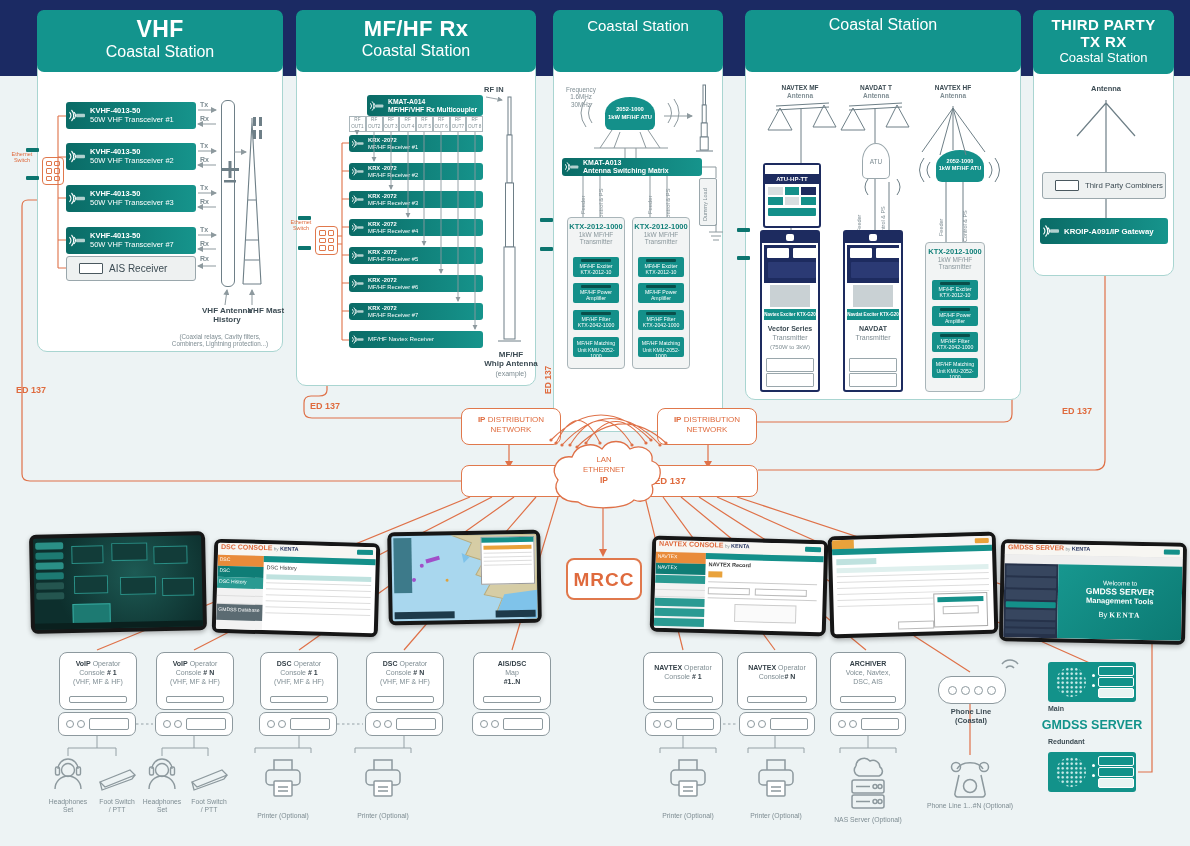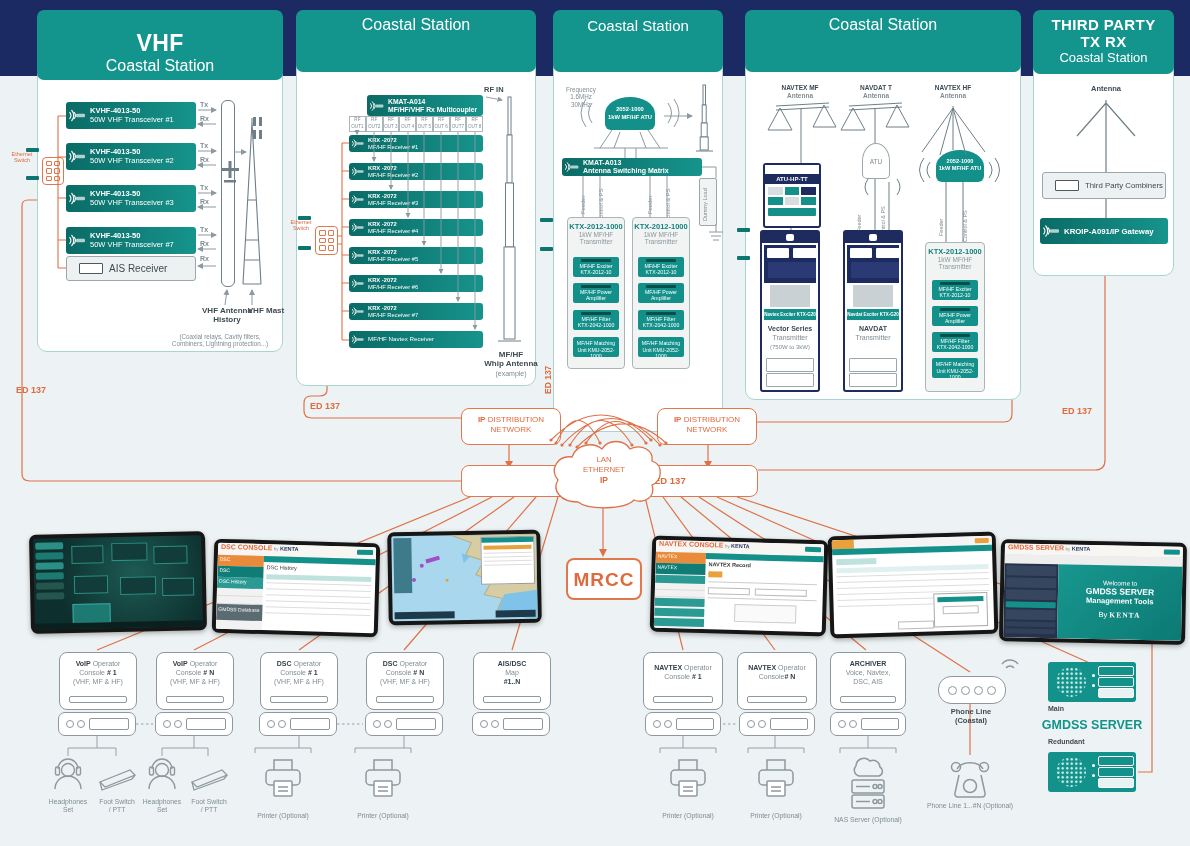--- a/index.html
+++ b/index.html
@@ -69,21 +69,21 @@
     <path d="M970,702 L970,755"></path>
   </g>
   <g fill="#df7148">
     <path d="M505,461 L513,461 L509,468 Z"></path>
         <path d="M704,461 L712,461 L708,468 Z"></path>
     <path d="M599,549 L607,549 L603,557 Z"></path>
   </g>
 </svg>
 
 <div class="card" style="left:37px;top:10px;width:246px;height:342px"></div>
-<div class="chdr" style="left:37px;top:10px;width:246px;height:70px;padding-top:20px">
+<div class="chdr" style="left:37px;top:10px;width:246px;height:62px;padding-top:6px">
   <div class="t1" style="font-size:23px">VHF</div>
   <div style="font-size:16px">Coastal Station</div>
 </div>
 <div class="lbl orange c" style="left:5px;top:151px;width:34px;font-size:5.5px">Ethernet Switch</div>
 <div class="eth" style="left:42px;top:157px;width:22px;height:28px">
       <i></i>
       <i></i>
       <i></i>
       <i></i>
       <i></i>
@@ -147,20 +147,21 @@
 <div class="lbl grey b" style="left:200px;top:240px;font-size:7px">Rx</div>
 <div class="lbl grey b" style="left:200px;top:255px;font-size:7px">Rx</div>
 
 <div class="lbl" style="left:221px;top:100px;width:12px;height:185px;border:1.3px solid #6e7f87;border-radius:6px;background:#fff"></div>
 <div class="lbl dark b c" style="left:188px;top:306px;width:78px;font-size:8px"><span>VHF Antenna</span><br><span>History</span></div>
 <div class="lbl dark b c" style="left:236px;top:306px;width:60px;font-size:8px">VHF Mast</div>
 <div class="lbl grey c" style="left:160px;top:333px;width:120px;font-size:6.3px"><span>(Coaxial relays, Cavity filters,</span><br><span>Combiners,  Lightning protection...)</span></div>
 
 <div class="card" style="left:296px;top:10px;width:240px;height:376px"></div>
 <div class="chdr" style="left:296px;top:10px;width:240px;height:62px;padding-top:6px">
+  <div class="t1" style="font-size:22px">MF/HF Rx</div>
   <div style="font-size:16px">Coastal Station</div>
 </div>
 <div class="tb" style="left:367px;top:95px;width:116px;height:21px">
   <svg width="15" height="12" viewBox="0 0 18 13">
         <path d="M2.5 1a8 8 0 0 1 0 11M.5 3.2a5 5 0 0 1 0 6.6M5 3.2a5 5 0 0 1 0 6.6" stroke="#fff" stroke-width="1.1" fill="none"></path>
         <rect x="7" y="4.7" width="9" height="3.6" rx="1" fill="#cfe2e0" opacity=".85"></rect>
       </svg>
   <div class="tbt b" style="font-size:6.8px">
         <b>KMAT-A014</b>
         <span class="b">MF/HF/VHF Rx Multicoupler</span>

